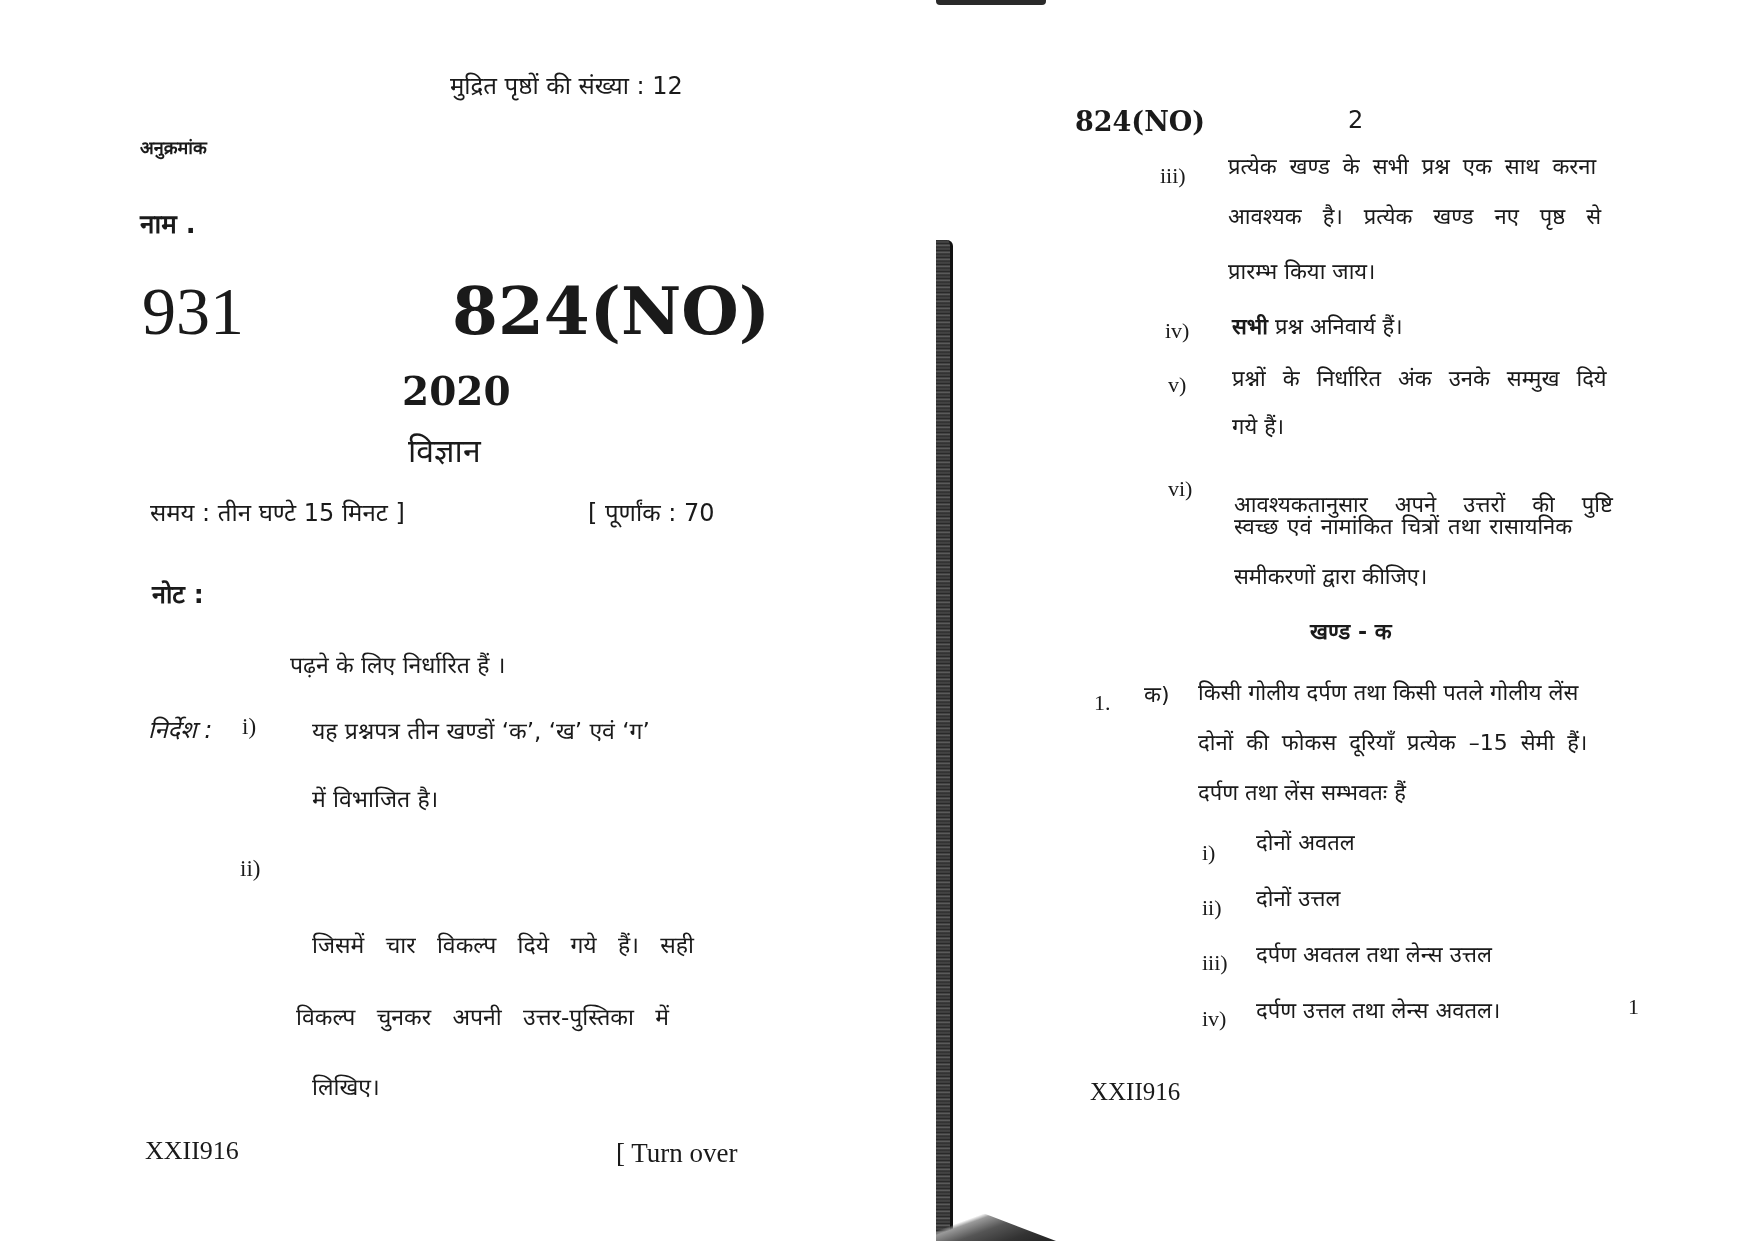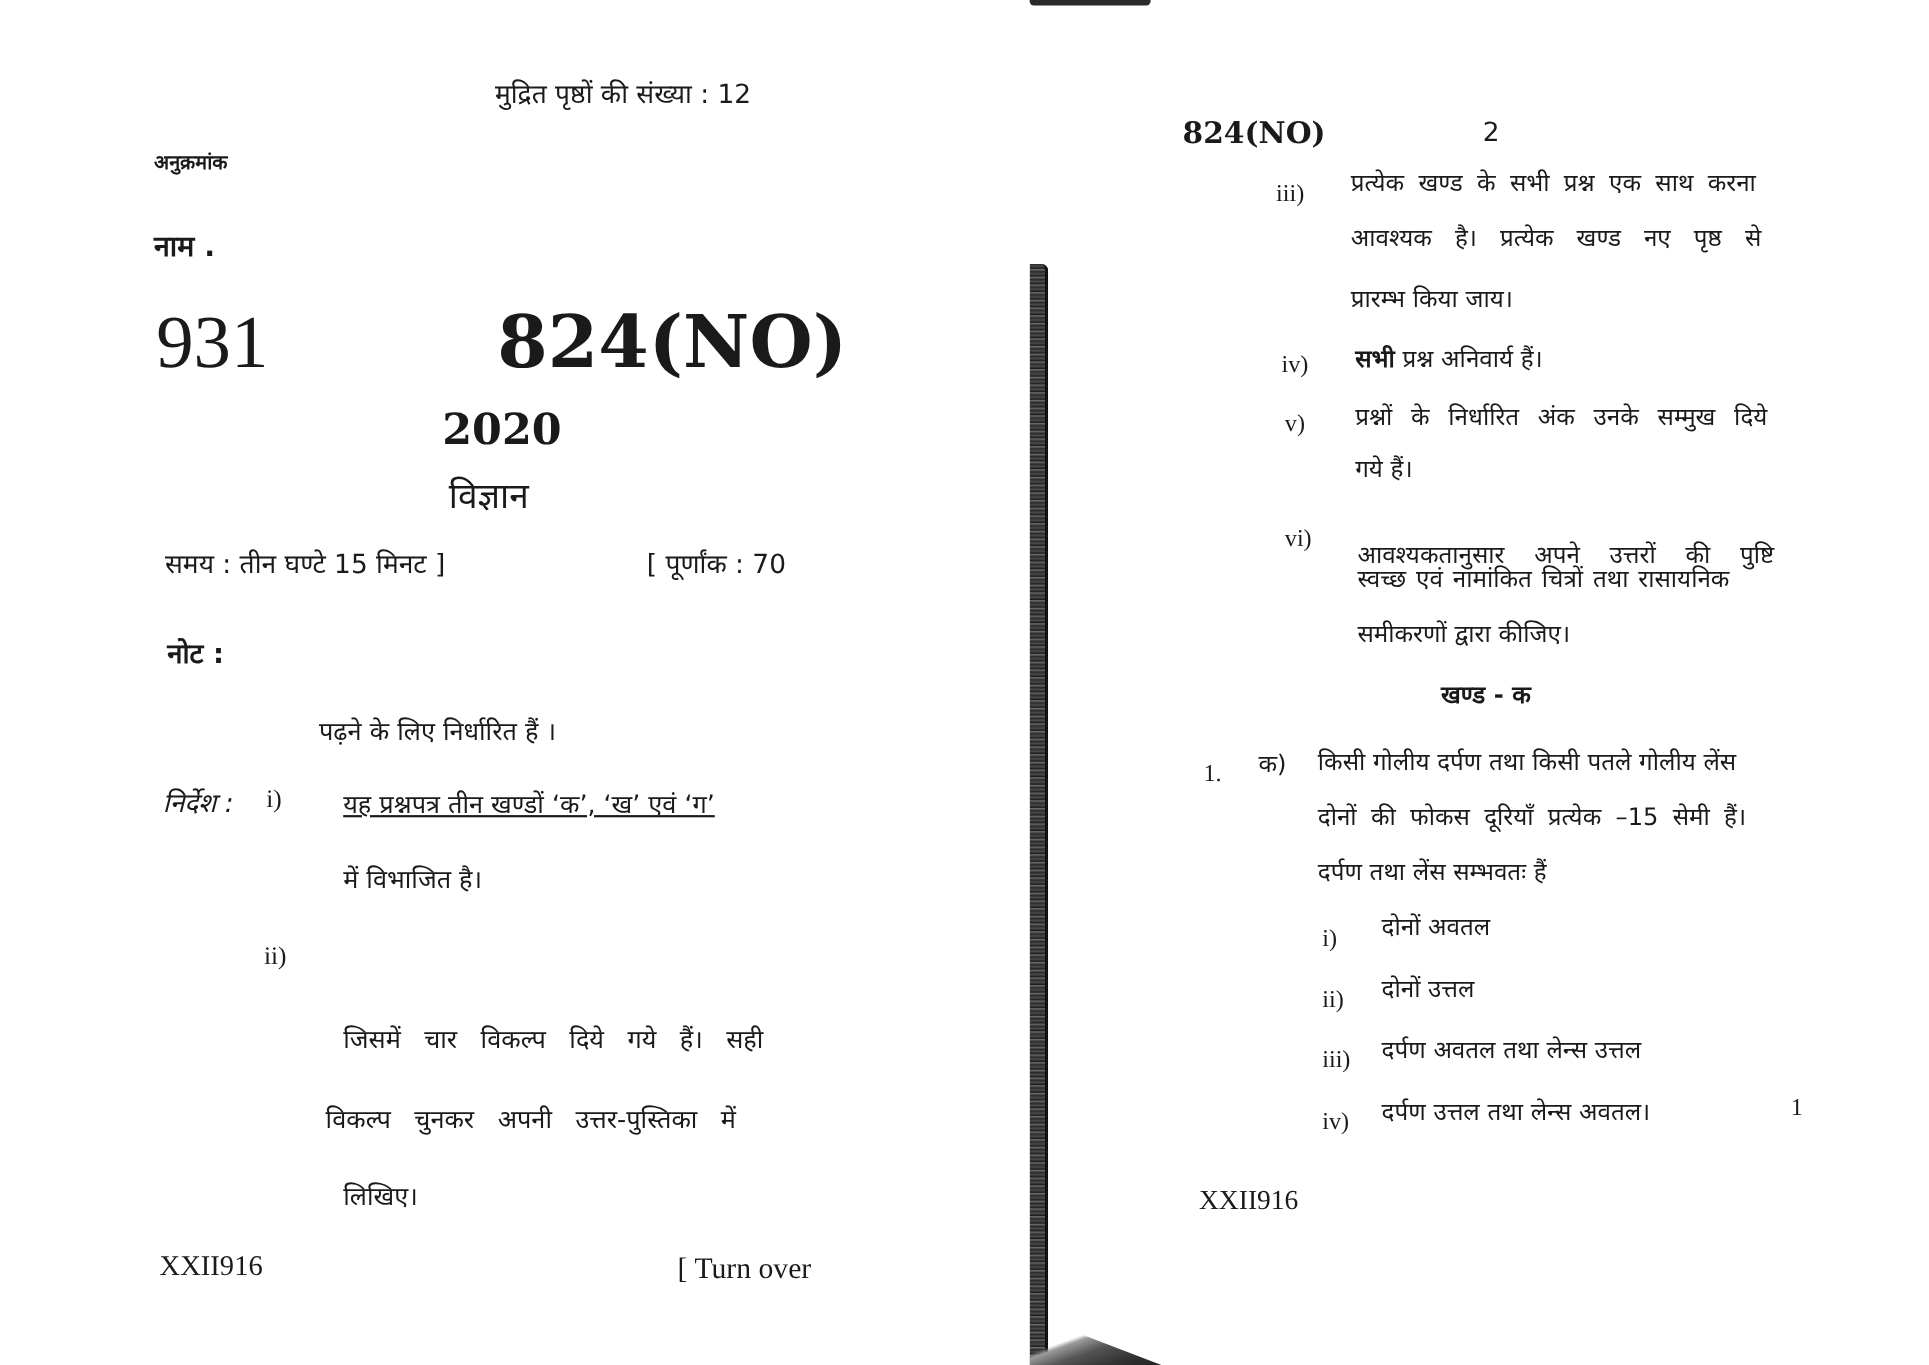--- a/index.html
+++ b/index.html
@@ -68,21 +68,21 @@
   .l-subject { left: 408px; top: 428px; font-size: 32px; }
   .l-time { left: 150px; top: 495px; font-size: 24px; }
   .l-marks { left: 588px; top: 495px; font-size: 24px; }
 
   .l-note-label { left: 152px; top: 576px; font-size: 25px; font-weight: bold; }
   .line { font-size: 23px; }
   .l-note-1 { left: 290px; top: 580px; }
   .l-note-2 { left: 290px; top: 648px; }
   .l-instr-label { left: 148px; top: 712px; font-size: 24px; font-style: italic; }
   .l-i-num { left: 242px; top: 714px; font-size: 23px; font-family: "Liberation Serif", serif; }
-  .l-i-1 { left: 312px; top: 714px; text-decoration: underline; }
+  .l-i-1 { left: 312px; top: 714px; }
   .l-i-2 { left: 312px; top: 782px; }
   .l-ii-num { left: 240px; top: 856px; font-size: 23px; font-family: "Liberation Serif", serif; }
   .l-ii-1 { left: 312px; top: 856px; }
   .l-ii-2 { left: 312px; top: 928px; }
   .l-ii-3 { left: 296px; top: 1000px; }
   .l-ii-4 { left: 312px; top: 1070px; }
 
   .l-footer-code { left: 145px; top: 1136px; font-size: 26px; font-family: "Liberation Serif", serif; }
   .l-turn-over { left: 616px; top: 1138px; font-size: 27px; font-family: "Liberation Serif", serif; }
 

